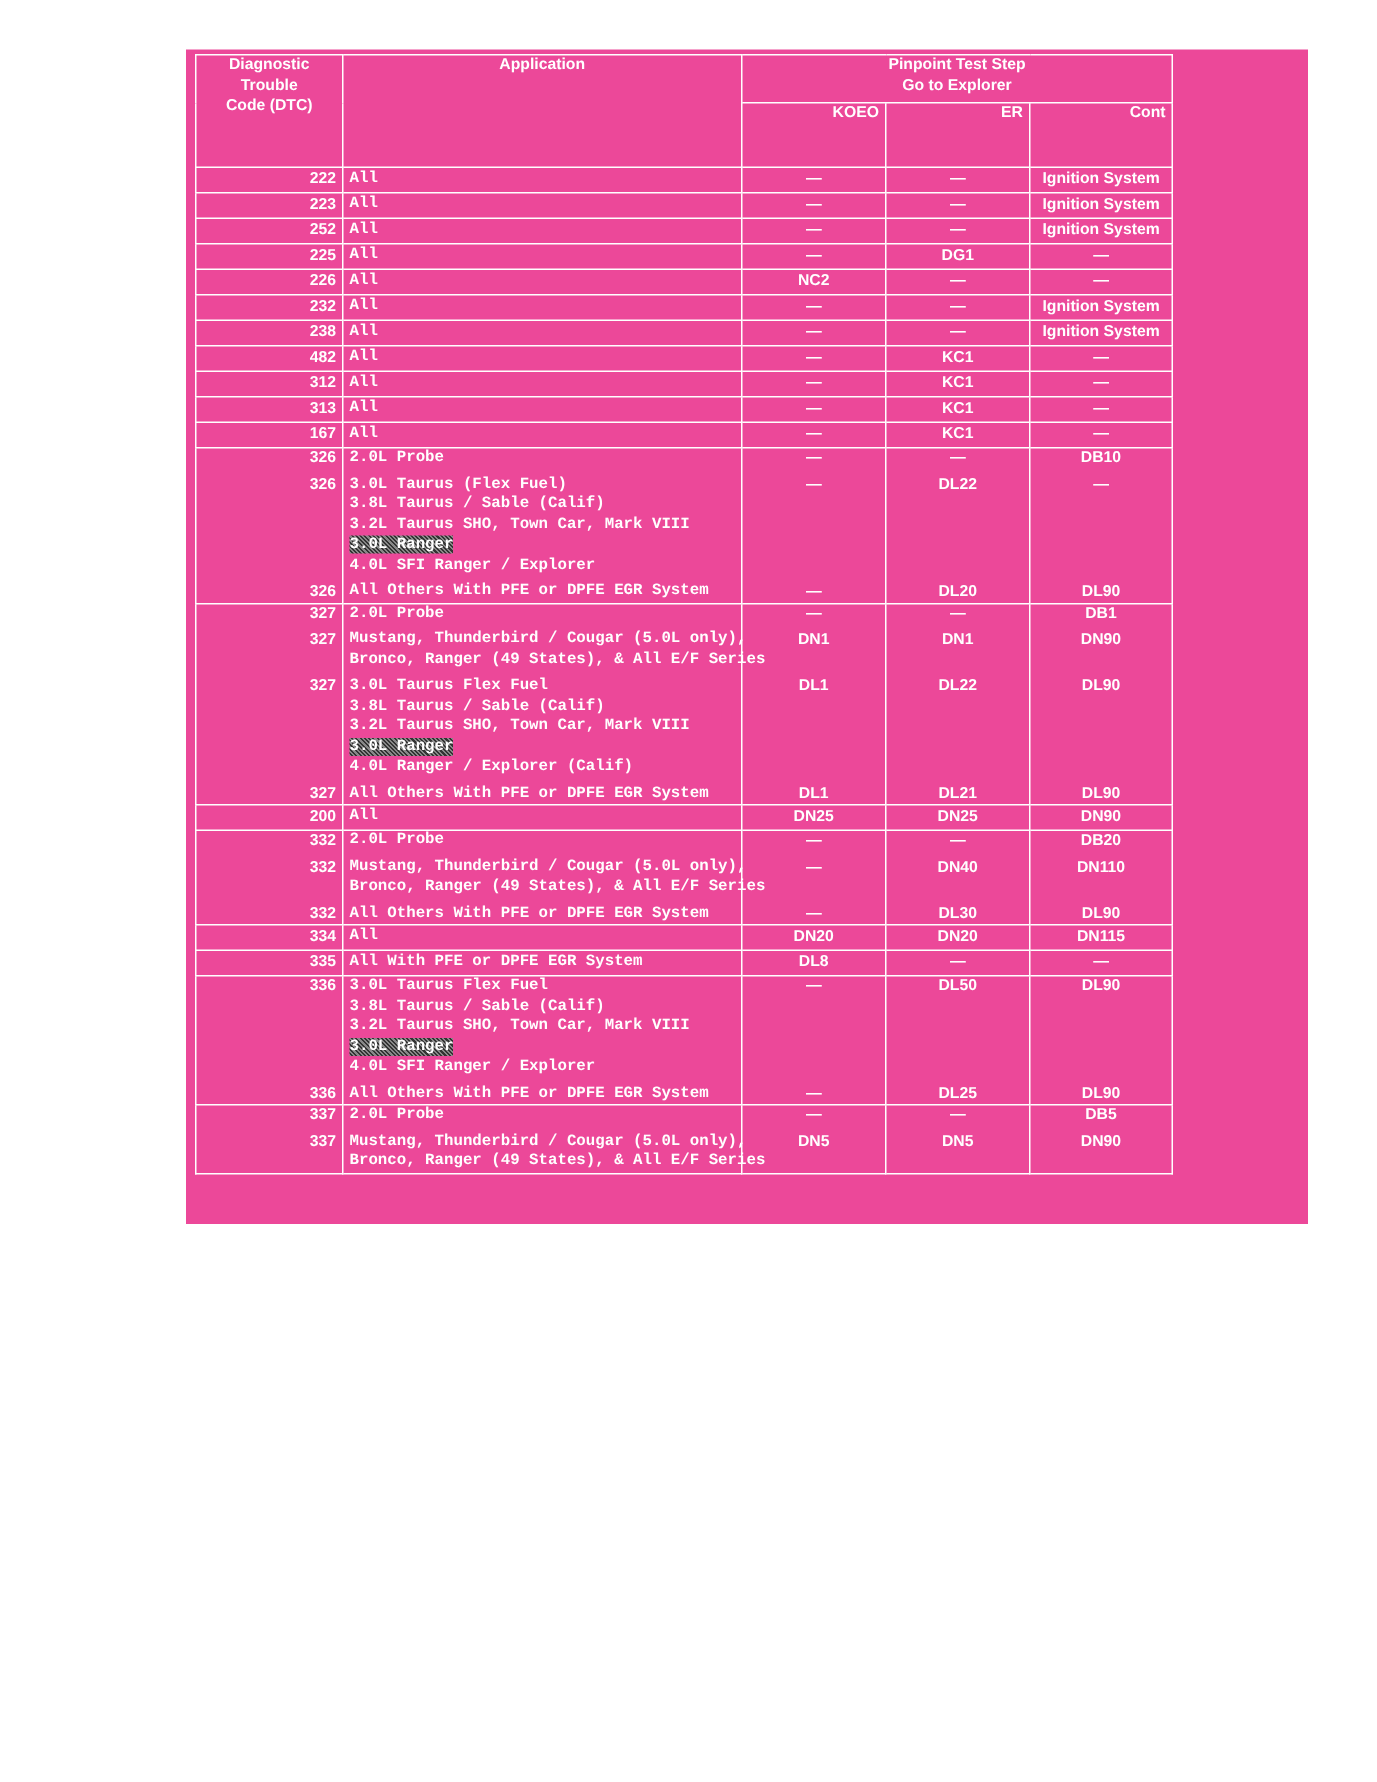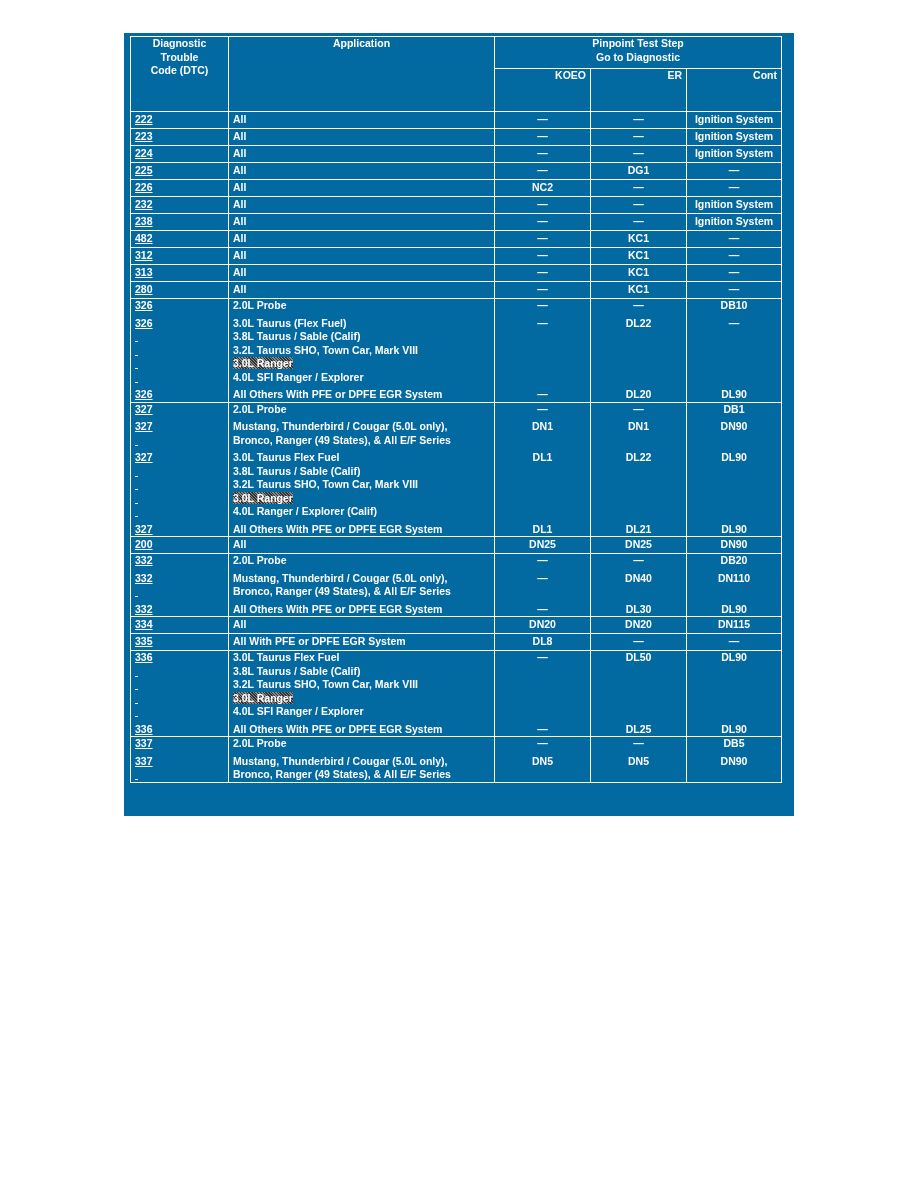--- a/index.html
+++ b/index.html
@@ -1,28 +1,28 @@
 <!DOCTYPE html>
 <html><head>
 <meta charset="utf-8">
 <style>
   html, body { margin:0; padding:0; background:#ffffff; }
   body { width:918px; height:1188px; position:relative; overflow:hidden;
          font-family:"Liberation Sans", sans-serif; }
-  .page { position:absolute; left:124px; top:33px; width:670px; height:783px; background:#0369a1; }
+  .page { position:absolute; left:124px; top:33px; width:748px; height:783px; background:#ec4899; }
   table.dtc { position:absolute; left:6px; top:3px; width:651px; border-collapse:collapse;
               color:#fff; font-weight:bold; font-size:10.5px; table-layout:fixed; }
   table.dtc td, table.dtc th { border:1.5px solid #fff; padding:0 4px; vertical-align:top; line-height:13.5px; }
   th { font-weight:bold; }
   .hdr-top th { height:31px; vertical-align:middle; text-align:center; line-height:13px; }
   .hdr-sub th { height:42px; vertical-align:bottom; padding-bottom:3px; text-align:right; }
   th.dtc-h, th.app-h { vertical-align:bottom; padding-bottom:3px; }
-  td.code { text-align:left;text-decoration:underline; }
+  td.code { text-align:right; }
   td.mid { text-align:center; }
-  td.app { text-align:left; padding-left:3px; }
+  td.app { text-align:left; padding-left:3px;font-family:Liberation Mono, monospace; }
   .line { display:block; white-space:nowrap; }
   .hl { background:repeating-linear-gradient(45deg,#888 0 1px,#333 1px 2px); }
   tr.single td { height:16px; vertical-align:middle; }
   .gap { display:block; height:4px; }
 </style>
 </head>
 <body>
 
 <div class="page">
   <table class="dtc">
@@ -36,21 +36,21 @@
     <thead>
       <tr class="hdr-top">
         <th rowspan="2" class="dtc-h">
           <span class="line">Diagnostic</span>
           <span class="line">Trouble</span>
           <span class="line">Code (DTC)</span>
         </th>
         <th rowspan="2" class="app-h">Application</th>
         <th colspan="3">
           <span class="line">Pinpoint Test Step</span>
-          <span class="line">Go to Diagnostic</span>
+          <span class="line">Go to Explorer</span>
         </th>
       </tr>
       <tr class="hdr-sub">
         <th>KOEO</th>
         <th>ER</th>
         <th>Cont</th>
       </tr>
     </thead>
     <tbody id="tbody">
         <tr class="single">
@@ -82,21 +82,21 @@
           </td>
           <td class="mid">
             <span class="line">—</span>
           </td>
           <td class="mid">
             <span class="line">Ignition System</span>
           </td>
         </tr>
         <tr class="single">
           <td class="code">
-            <span class="line">224</span>
+            <span class="line">252</span>
           </td>
           <td class="app">
             <span class="line">All</span>
           </td>
           <td class="mid">
             <span class="line">—</span>
           </td>
           <td class="mid">
             <span class="line">—</span>
           </td>
@@ -218,21 +218,21 @@
           </td>
           <td class="mid">
             <span class="line">KC1</span>
           </td>
           <td class="mid">
             <span class="line">—</span>
           </td>
         </tr>
         <tr class="single">
           <td class="code">
-            <span class="line">280</span>
+            <span class="line">167</span>
           </td>
           <td class="app">
             <span class="line">All</span>
           </td>
           <td class="mid">
             <span class="line">—</span>
           </td>
           <td class="mid">
             <span class="line">KC1</span>
           </td>

